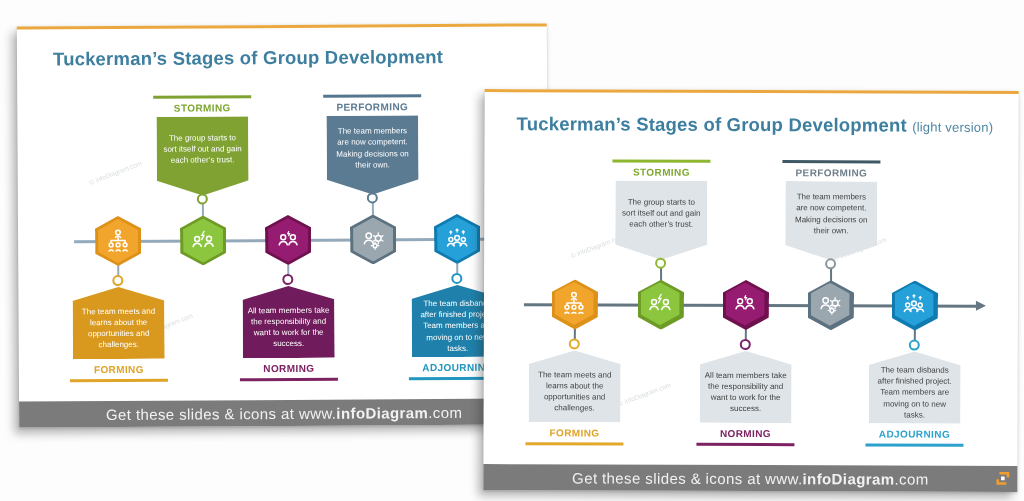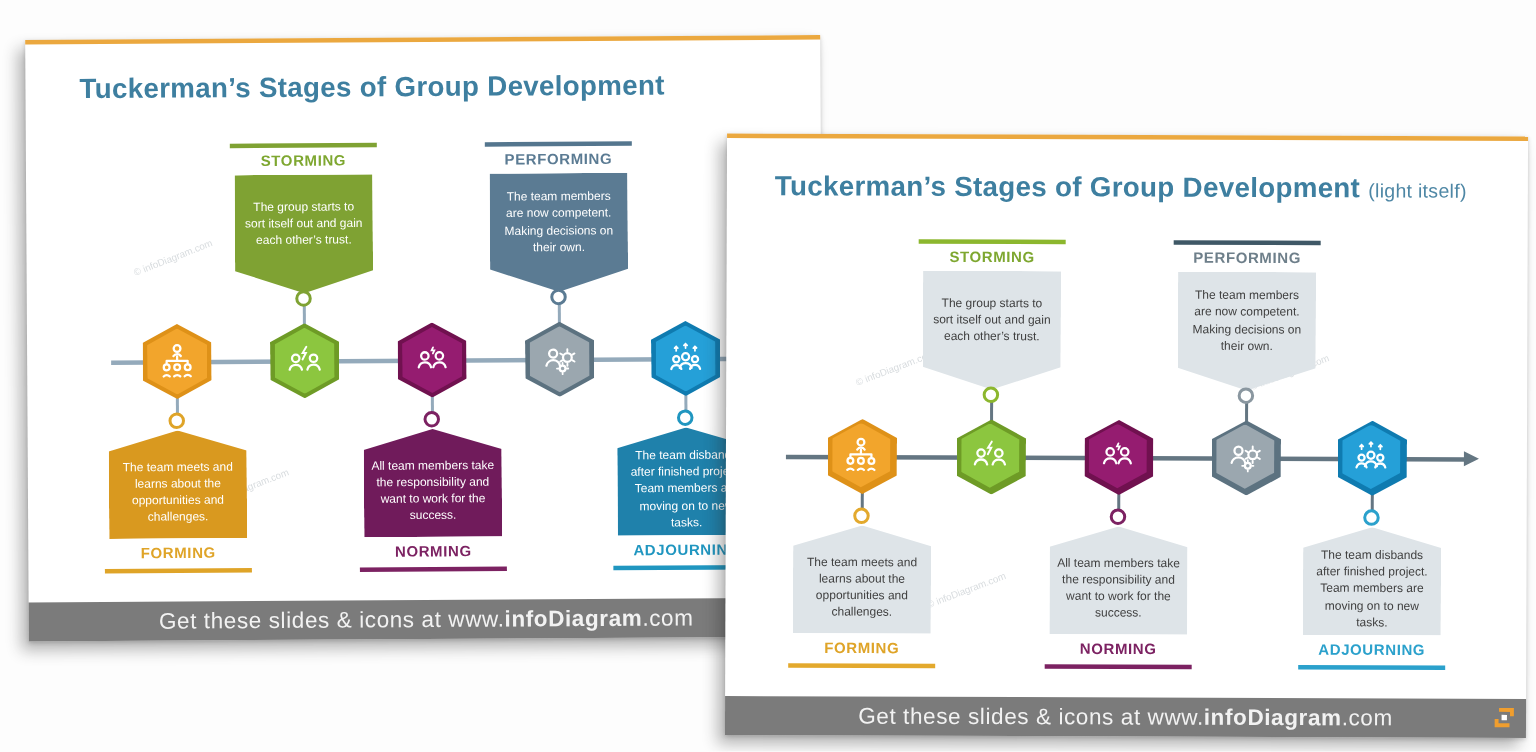--- a/index.html
+++ b/index.html
@@ -199,21 +199,21 @@
   <div class="footer">
     <span>Get these slides &amp; icons at www.</span>
       <b>infoDiagram</b>
       <span>.com</span>
   </div>
 </div>
 
 <div class="slide front">
   <div class="title" style="left:32px;top:21px;">
     <span>Tuckerman’s Stages of Group Development</span>
-    <span class="suffix">(light itself)</span>
+    <span class="suffix">(light version)</span>
   </div>
 
   <div class="watermark" style="left:85px;top:150px;">© infoDiagram.com</div>
   <div class="watermark" style="left:348px;top:152px;">© infoDiagram.com</div>
   <div class="watermark" style="left:133px;top:298px;">© infoDiagram.com</div>
   <div class="watermark" style="left:400px;top:300px;">© infoDiagram.com</div>
 
   <div class="timeline" style="left:40px;top:211px;width:454px;"></div>
   <div class="arrowhead" style="left:492px;top:206.75px;"></div>
 

